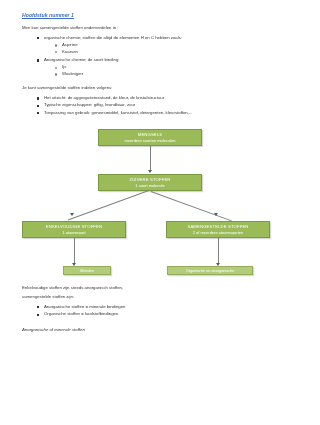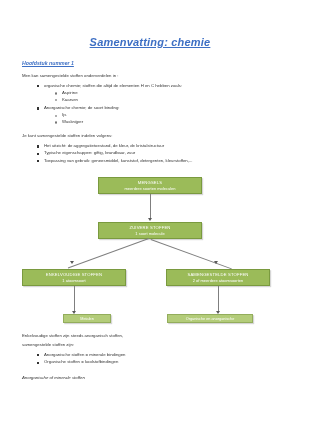--- a/index.html
+++ b/index.html
@@ -188,21 +188,20 @@
     margin-top: 9px;
     margin-left: 4px;
     color: #333;
   }
 </style>
 </head>
 <body>
 
 <div class="page">
 
-  <h1 class="doc-title">Samenvatting: chemie</h1>
 
   <div class="section-heading">Hoofdstuk nummer 1</div>
 
   <div class="body-line">Men kan samengestelde stoffen onderverdelen in :</div>
 
   <ul class="lvl1">
     <li>
       <span class="btext">organische chemie; stoffen die altijd de elementen H en C hebben zoals:</span>
       <ul class="lvl2">
         <li>Aspirine</li>

